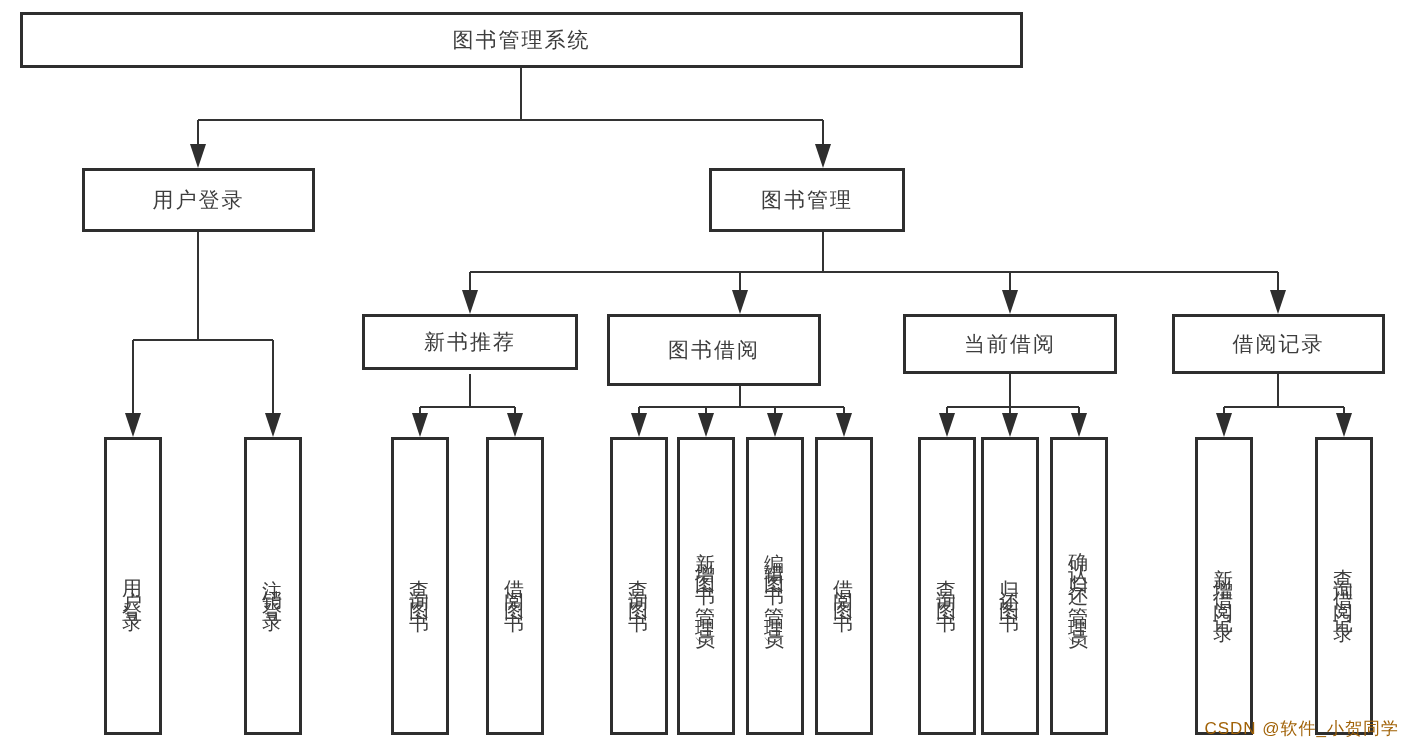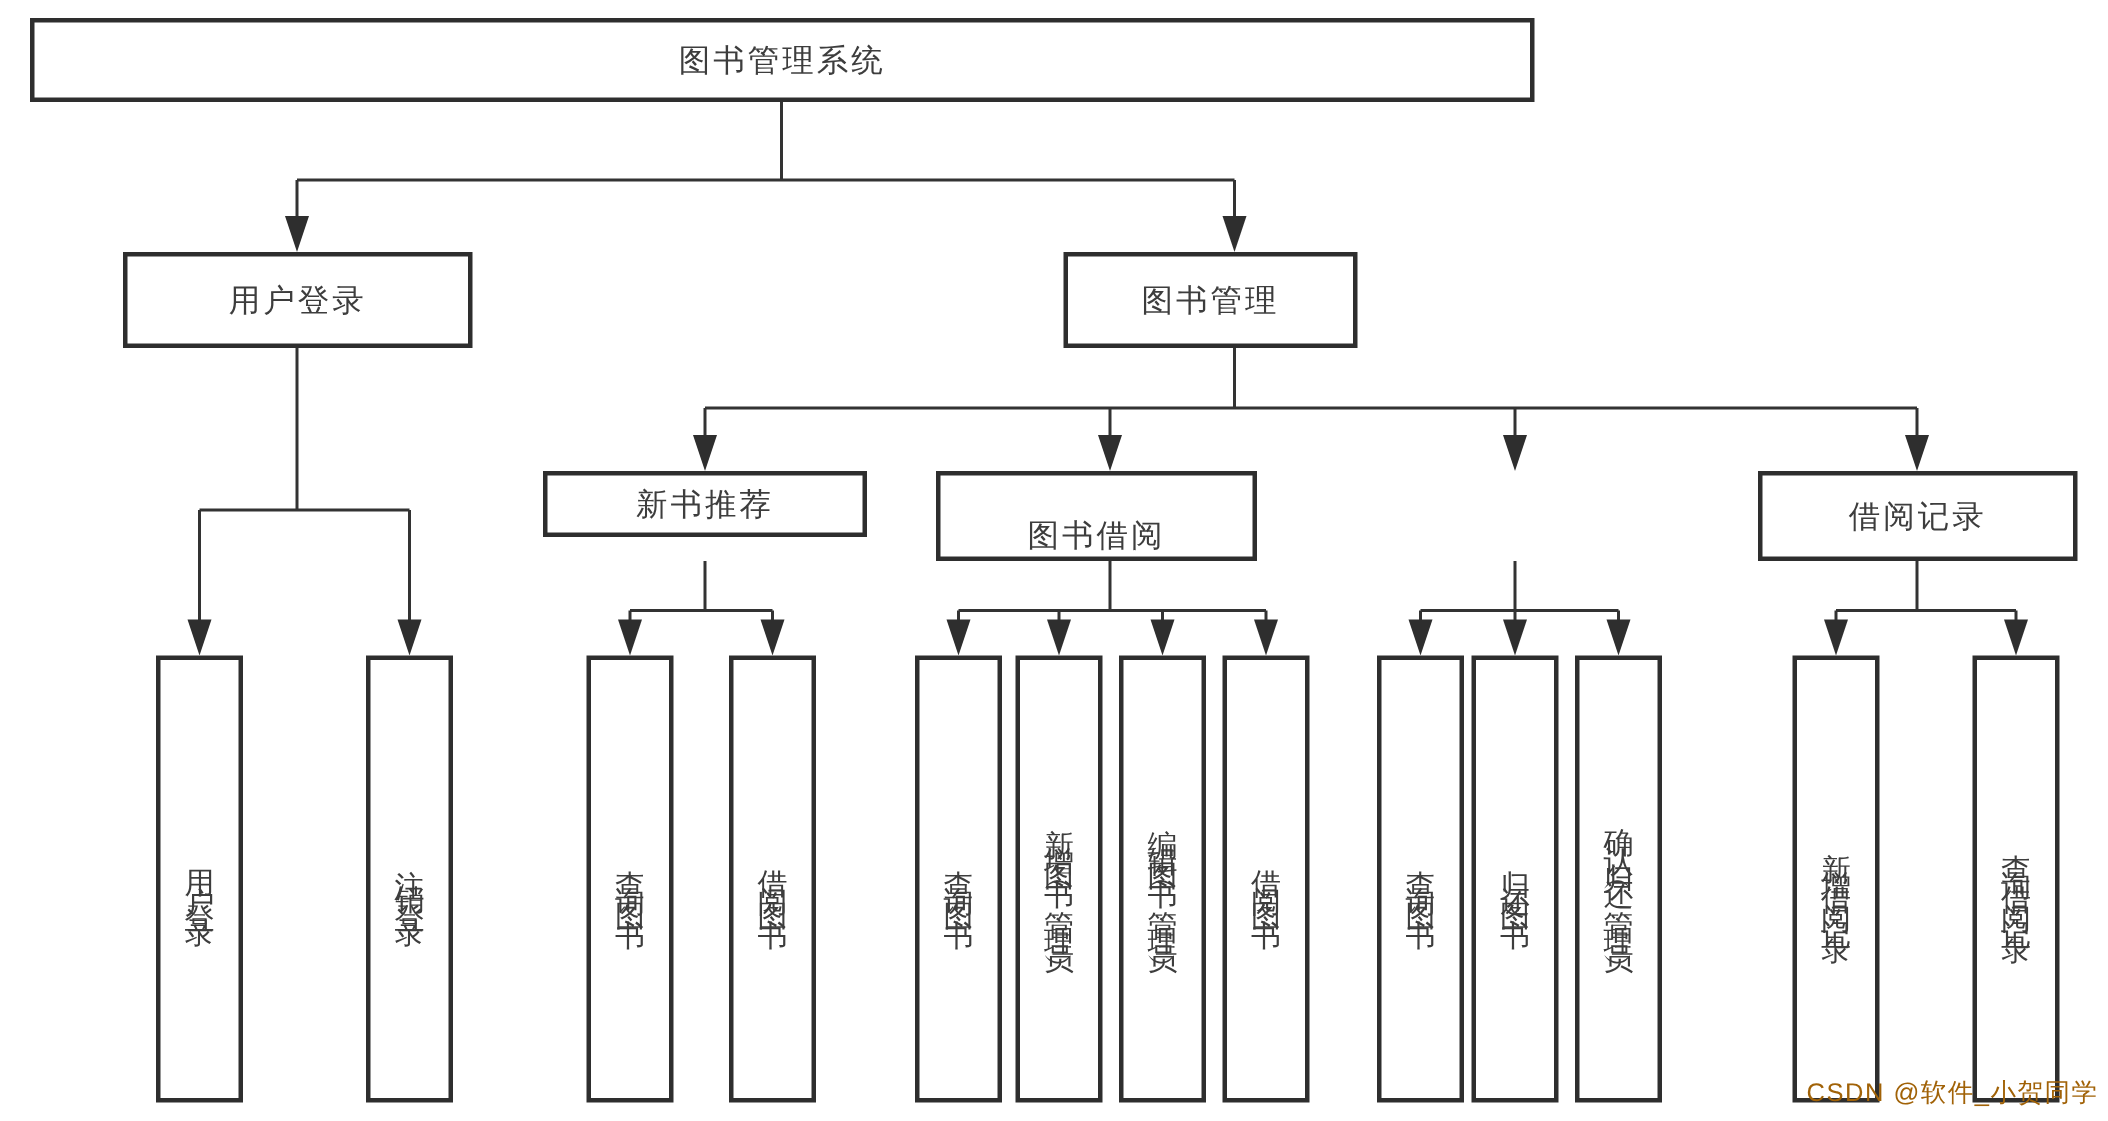--- a/index.html
+++ b/index.html
@@ -125,25 +125,28 @@
     <span class="h-label">图书管理系统</span>
   </div>
 
   <div class="node" style="left:82px;top:168px;width:233px;height:64px;">
     <span class="h-label">用户登录</span>
   </div>
   <div class="node" style="left:709px;top:168px;width:196px;height:64px;">
     <span class="h-label">图书管理</span>
   </div>
 
-  <div class="node" style="left:362px;top:314px;width:216px;height:44px;">
+  <div class="node" style="left:362px;top:314px;width:216px;height:56px;">
     <span class="h-label">新书推荐</span>
   </div>
-  <div class="node" style="left:624px;top:314px;width:214px;height:60px;align-items:flex-end;">
+  <div class="node" style="left:607px;top:314px;width:214px;height:72px;">
     <span class="h-label">图书借阅</span>
+  </div>
+  <div class="node" style="left:903px;top:314px;width:214px;height:60px;">
+    <span class="h-label">当前借阅</span>
   </div>
   <div class="node" style="left:1172px;top:314px;width:213px;height:60px;justify-content:center;">
     <span class="h-label">借阅记录</span>
   </div>
 
   <div class="node" style="left:104px;top:437px;width:58px;height:298px;">
     <span class="v-label">用户登录</span>
   </div>
   <div class="node" style="left:244px;top:437px;width:58px;height:298px;">
     <span class="v-label">注销登录</span>

